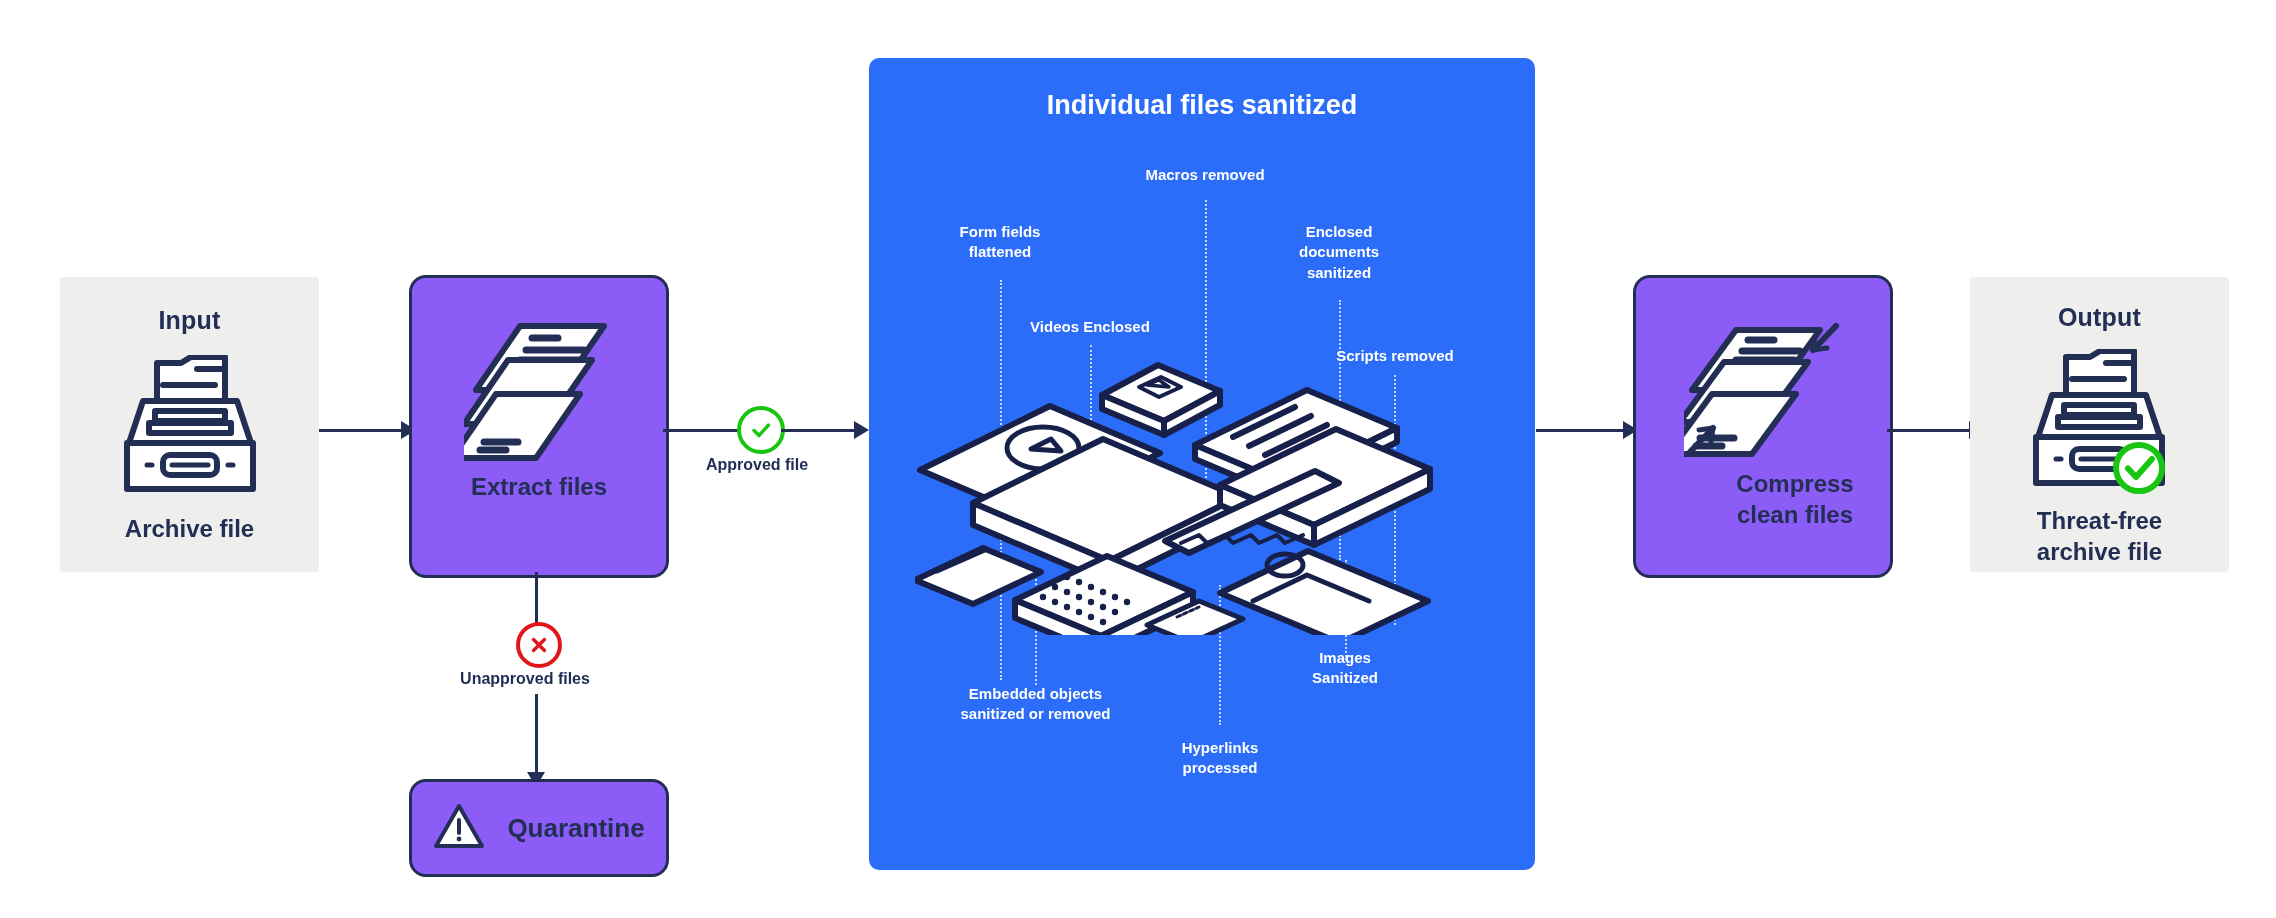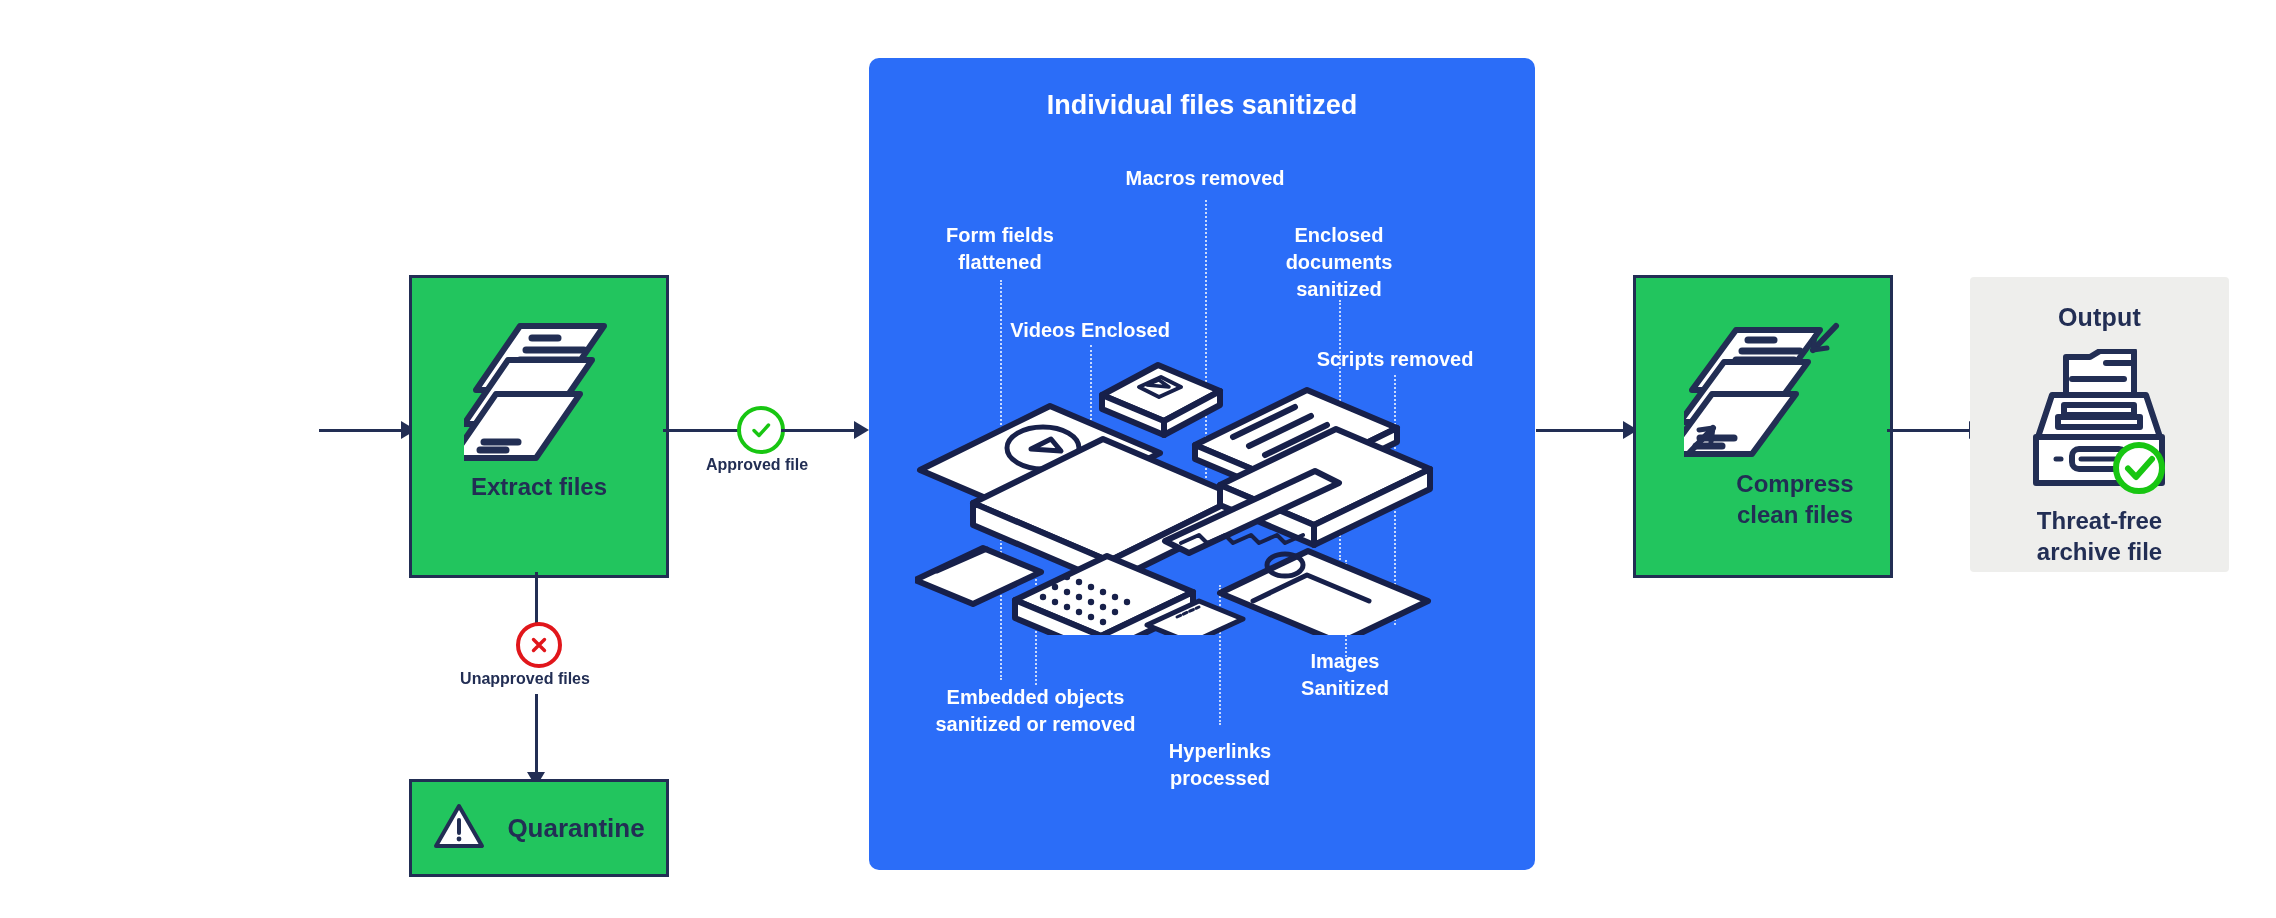--- a/index.html
+++ b/index.html
@@ -23,23 +23,23 @@
   
   .grey-panel {
     background: #EEEEEC;
     border-radius: 4px;
     display: flex;
     flex-direction: column;
     align-items: center;
   }
   
   .outline-box {
-    background: #22c55e;
+    background: #8b5cf6;
     border: 3px solid #222E54;
-    border-radius: 0;
+    border-radius: 17px;
     display: flex;
     flex-direction: column;
     align-items: center;
   }
 
   .panel-title {
     font-size: 25px;
     font-weight: bold;
     letter-spacing: 0.2px;
     color: #222E54;
@@ -60,21 +60,21 @@
   }
   .blue-title {
     color: #ffffff;
     font-size: 27px;
     font-weight: bold;
     text-align: center;
     width: 100%;
   }
   .blue-label {
     color: #ffffff;
-    font-size: 20px;
+    font-size: 15px;
     font-weight: bold;
     text-align: center;
     line-height: 1.35;
     white-space: pre-line;
   }
 
   
   .hline {
     background: #222E54;
     height: 3px;
@@ -133,20 +133,43 @@
     gap: 22px;
     height: 100%;
     justify-content: center;
   }
 </style>
 </head>
 <body>
 
 <div id="canvas">
 
+  <div class="abs grey-panel" style="left:60px; top:277px; width:259px; height:295px;">
+    <div class="panel-title" style="margin-top:29px;">Input</div>
+
+    <div class="abs" style="left:57px; top:78px;">
+      <svg width="146" height="140" viewBox="0 0 146 140" fill="none">
+        <g stroke="#222E54" stroke-width="6" stroke-linejoin="round" stroke-linecap="round" fill="#ffffff">
+          <path d="M40 8 h24 l10 -6 h34 v44 h-68 z"></path>
+          <path d="M46 30 h52" stroke-width="6"></path>
+          <path d="M80 14 h26" stroke-width="6"></path>
+          <path d="M26 46 h94 l14 42 h-122 z"></path>
+          <path d="M38 56 h70 v10 h-70 z"></path>
+          <path d="M32 68 h82 v10 h-82 z"></path>
+          <path d="M10 88 h126 v46 h-126 z"></path>
+          <rect x="46" y="100" width="54" height="20" rx="7"></rect>
+          <path d="M55 110 h36" stroke-width="5"></path>
+          <path d="M30 110 h5" stroke-width="5"></path>
+          <path d="M111 110 h5" stroke-width="5"></path>
+        </g>
+      </svg>
+    </div>
+
+    <div class="abs panel-caption" style="left:0; top:236px; width:259px;">Archive file</div>
+  </div>
 
   <div class="abs hline" style="left:319px; top:429px; width:82px;"></div>
   <div class="abs arrow-right" style="left:401px; top:421px;"></div>
 
   <div class="abs outline-box" style="left:409px; top:275px; width:254px; height:297px;">
     <div class="abs" style="left:52px; top:44px;">
       <svg width="152" height="140" viewBox="0 0 152 140" fill="none">
         <g stroke="#222E54" stroke-width="6" stroke-linejoin="round" stroke-linecap="round" fill="#ffffff">
           <path d="M56 4 h84 l-44 64 h-84 z"></path>
           <path d="M68 16 h26" stroke-width="7"></path>

